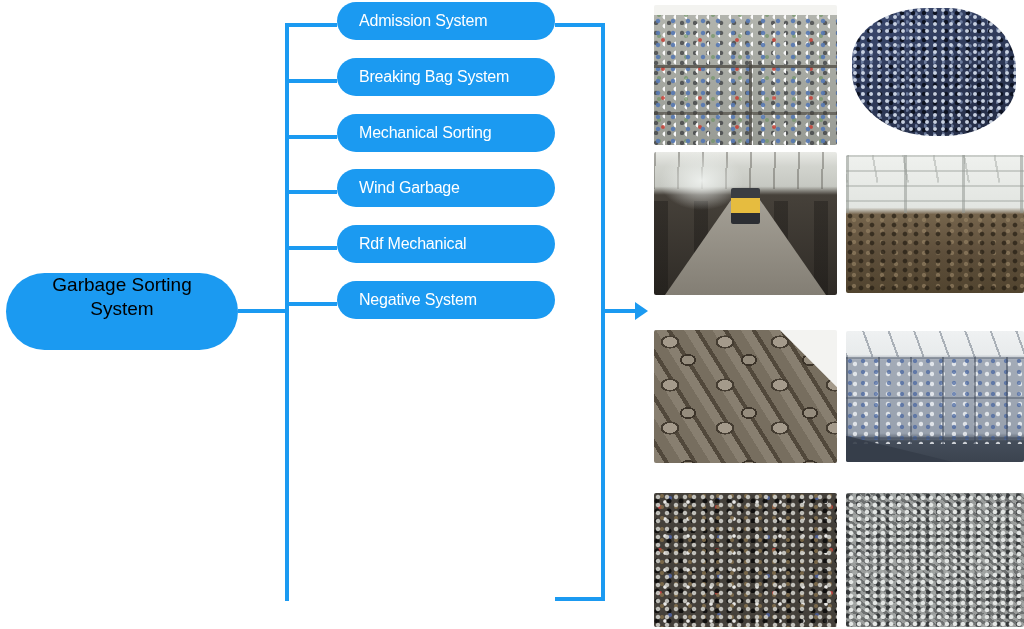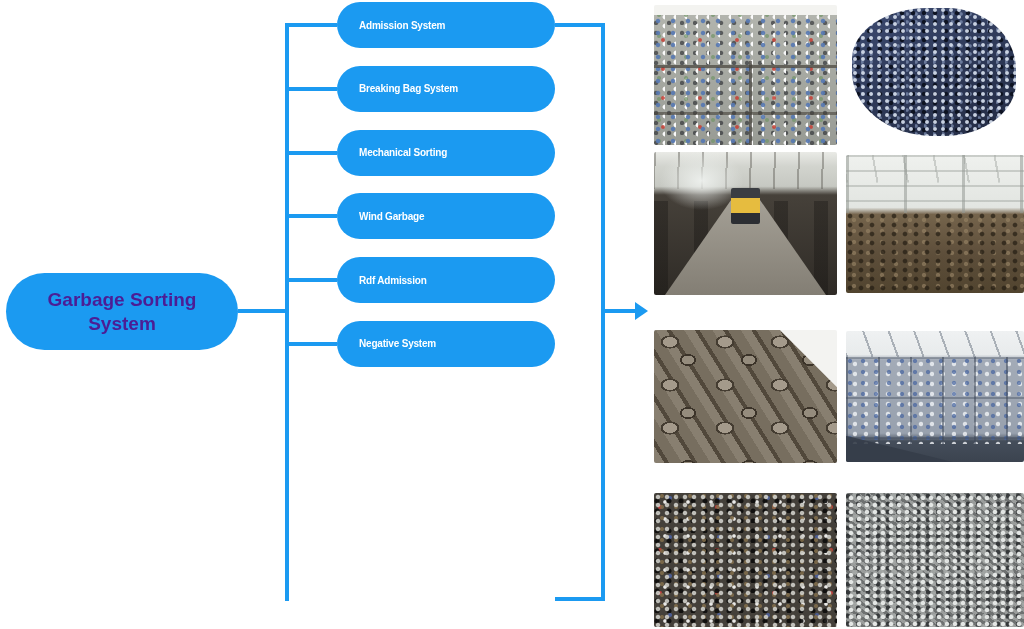--- a/index.html
+++ b/index.html
@@ -1,27 +1,27 @@
 <!DOCTYPE html>
 <html><head>
 <meta charset="utf-8">
 <style>
   html,body{margin:0;padding:0;background:#ffffff;}
   .canvas{position:relative;width:1024px;height:629px;background:#ffffff;
           font-family:"Liberation Sans",sans-serif;overflow:hidden;}
 
   
   .root-pill{position:absolute;left:6px;top:273px;width:232px;height:77px;
-    background:#1b9af1;border-radius:40px;color:#4c1d95;display:flex;align-items:center;
-    justify-content:center;text-align:center;font-size:19px;font-weight:700;
+    background:#1b9af1;border-radius:40px;color:#000000;display:flex;align-items:flex-start;
+    justify-content:center;text-align:center;font-size:19px;font-weight:400;
     line-height:1.26;padding:0 14px;box-sizing:border-box;}
   .systems{position:absolute;left:337px;top:2px;display:flex;flex-direction:column;row-gap:17.75px;}
-  .pill{position:relative;width:218px;height:46px;background:#1b9af1;border-radius:23px;
+  .pill{position:relative;width:218px;height:38px;background:#1b9af1;border-radius:23px;
     color:#fff;display:flex;align-items:center;padding-left:22px;box-sizing:border-box;
-    font-size:10px;font-weight:700;letter-spacing:-0.2px;white-space:nowrap;}
+    font-size:16px;font-weight:400;letter-spacing:-0.2px;white-space:nowrap;}
   .pill::before{content:"";position:absolute;left:-48px;top:21px;width:48px;height:4px;background:#1b9af1;}
 
   
   .line{position:absolute;background:#1b9af1;}
   .trunk-left{left:285px;top:23px;width:4px;height:578px;}
   .trunk-right{left:601px;top:23px;width:4px;height:578px;}
   .root-connector{left:238px;top:309px;width:47px;height:4px;}
   .tr-connector{left:555px;top:23px;width:46px;height:4px;}
   .br-connector{left:555px;top:597px;width:46px;height:4px;}
   .arrow-line{left:603px;top:309px;width:32px;height:4px;}
@@ -169,21 +169,21 @@
       <div class="pill">
       <span>Breaking Bag System</span>
     </div>
       <div class="pill">
       <span>Mechanical Sorting</span>
     </div>
       <div class="pill">
       <span>Wind Garbage</span>
     </div>
       <div class="pill">
-      <span>Rdf Admission</span>
+      <span>Rdf Mechanical</span>
     </div>
       <div class="pill">
       <span>Negative System</span>
     </div>
     </div>
 
   <div id="ph1" class="photo" title="Compressed bales of mixed plastic waste"></div>
   <div id="ph2" class="photo" title="Heap of dark blue recycled plastic pellets"></div>
   <div id="ph3" class="photo" title="Compost turning machine working over windrows inside a shed"></div>
   <div id="ph4" class="photo" title="Indoor hall filled with composting material"></div>

